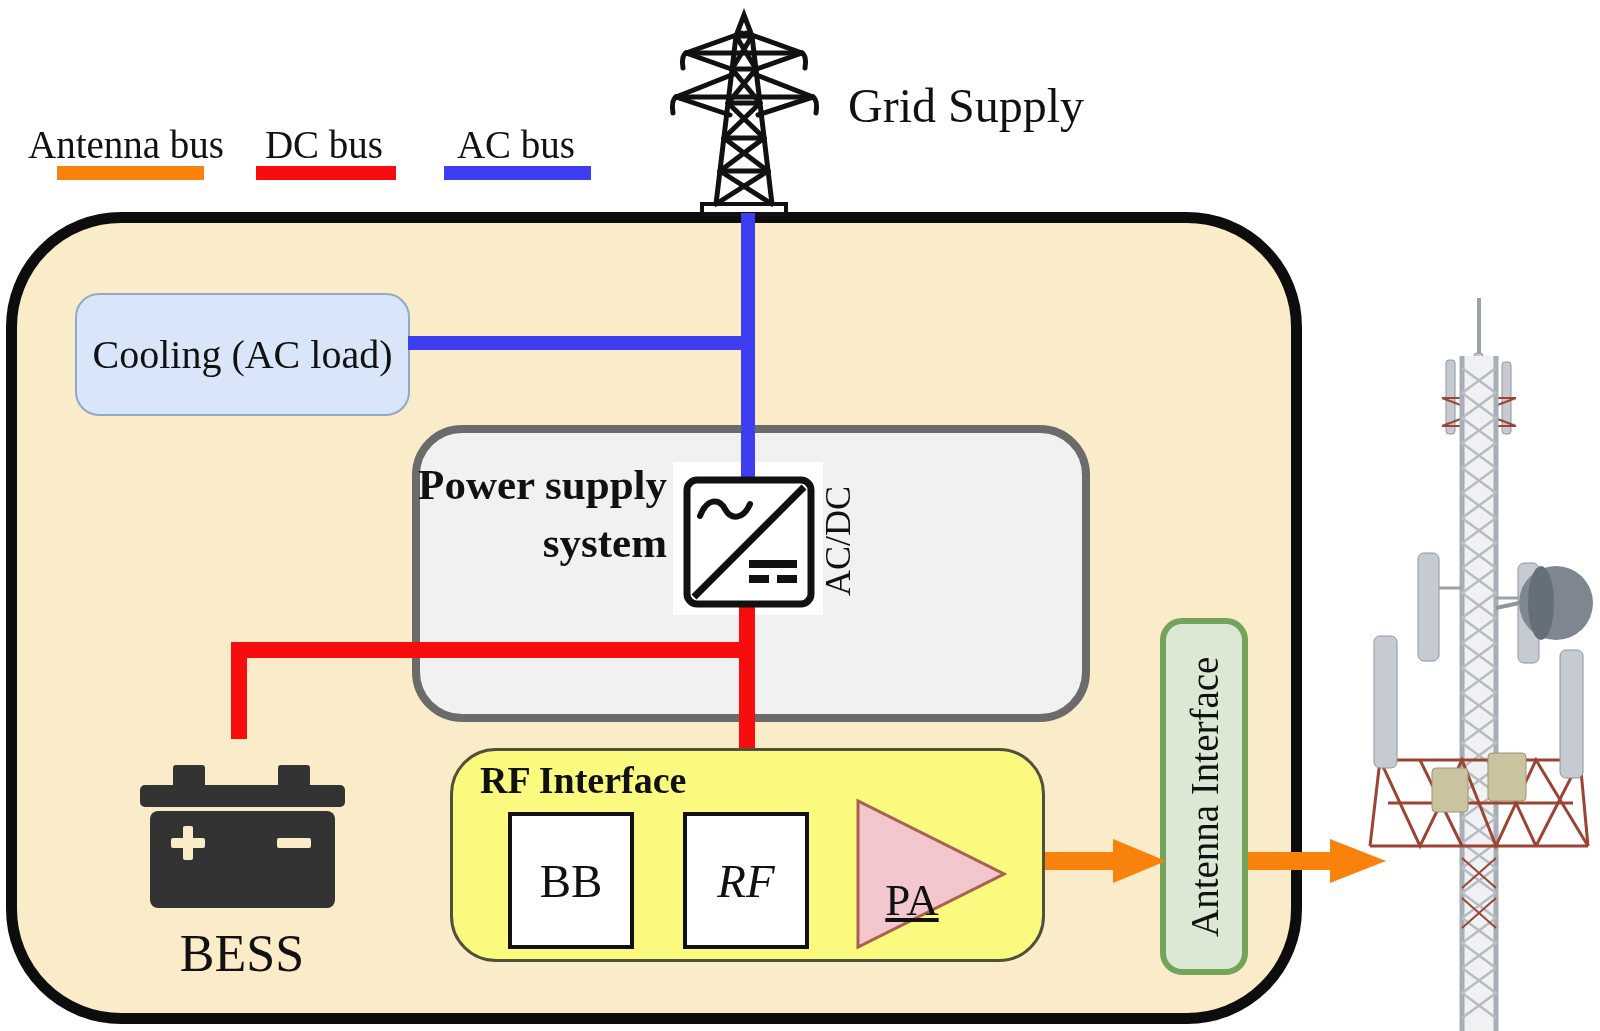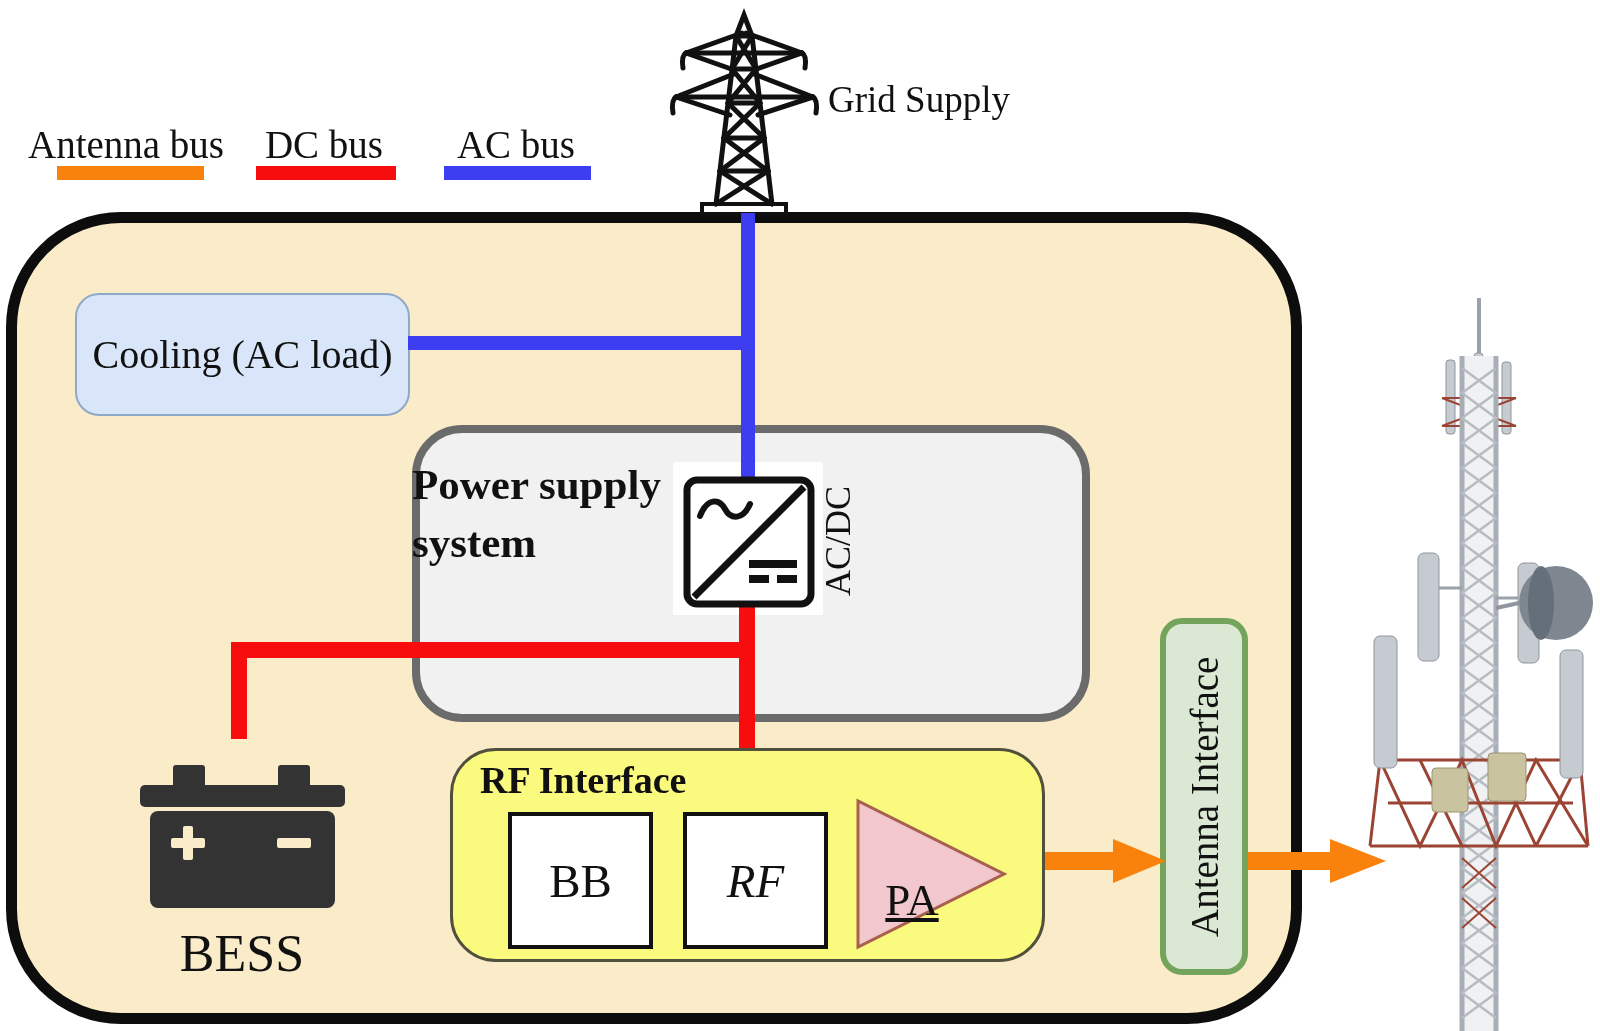--- a/index.html
+++ b/index.html
@@ -8,49 +8,49 @@
     font-family:"Liberation Serif","DejaVu Serif",serif;color:#111;overflow:hidden;
   }
   .abs{position:absolute;}
   .center{display:flex;align-items:center;justify-content:center;}
 
   
   .legend-label{font-size:39px;text-align:center;white-space:nowrap;}
   .legend-bar{height:14px;}
 
   
-  .grid-supply-label{font-size:37px;white-space:nowrap;}
+  .grid-supply-label{font-size:48px;white-space:nowrap;margin-left:20px;}
 
   
   .bts-box{left:6px;top:212px;width:1296px;height:812px;box-sizing:border-box;
     background:#FAEBC9;border:11px solid #0D0D0D;border-radius:115px;}
   .bts-title{left:1018px;top:248px;width:220px;text-align:center;font-size:96px;line-height:1.0;}
 
   
   .cooling-box{left:75px;top:293px;width:335px;height:123px;box-sizing:border-box;
     background:#D9E5F8;border:2px solid #8FA9C9;border-radius:24px;font-size:40px;}
 
   
   .ps-box{left:412px;top:425px;width:678px;height:297px;box-sizing:border-box;
     background:#F1F1F1;border:8px solid #6B6B6B;border-radius:50px;}
-  .ps-title{left:412px;top:456px;width:255px;text-align:left;font-weight:bold;font-size:43px;line-height:1.35;}
+  .ps-title{left:412px;top:456px;width:255px;text-align:right;font-weight:bold;font-size:43px;line-height:1.35;}
   .conv-patch{left:673px;top:462px;width:150px;height:153px;background:#fff;}
   .acdc-label{left:816px;top:477px;width:44px;height:128px;font-size:36px;
     writing-mode:vertical-rl;transform:rotate(180deg);display:flex;align-items:center;justify-content:center;}
 
   
   .bus{position:absolute;}
   .bus-blue{background:#3D3DF2;}
   .bus-red{background:#F70D0D;}
 
   
   .rf-box{left:450px;top:748px;width:595px;height:214px;box-sizing:border-box;
     background:#FAFA7E;border:3px solid #50503C;border-radius:46px;}
   .rf-title{left:480px;top:758px;font-size:38px;font-weight:bold;white-space:nowrap;}
-  .comp-box{width:145px;height:137px;box-sizing:border-box;background:#fff;border:4px solid #111;font-size:47px;}
+  .comp-box{width:126px;height:137px;box-sizing:border-box;background:#fff;border:4px solid #111;font-size:47px;}
   .pa-label{left:862px;top:874px;width:100px;text-align:center;font-size:45px;text-decoration:underline;}
 
   
   .bess-label{left:132px;top:924px;width:220px;text-align:center;font-size:52px;}
 
   
   .ai-box{left:1160px;top:618px;width:88px;height:357px;box-sizing:border-box;
     background:#DAE8D4;border:6px solid #74A35C;border-radius:22px;}
   .ai-text{width:100%;height:100%;font-size:39px;writing-mode:vertical-rl;transform:rotate(180deg);
     display:flex;align-items:center;justify-content:center;white-space:nowrap;}

